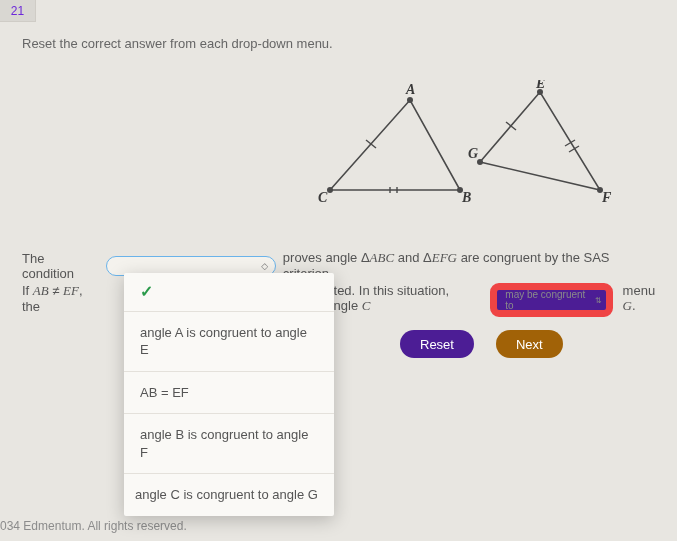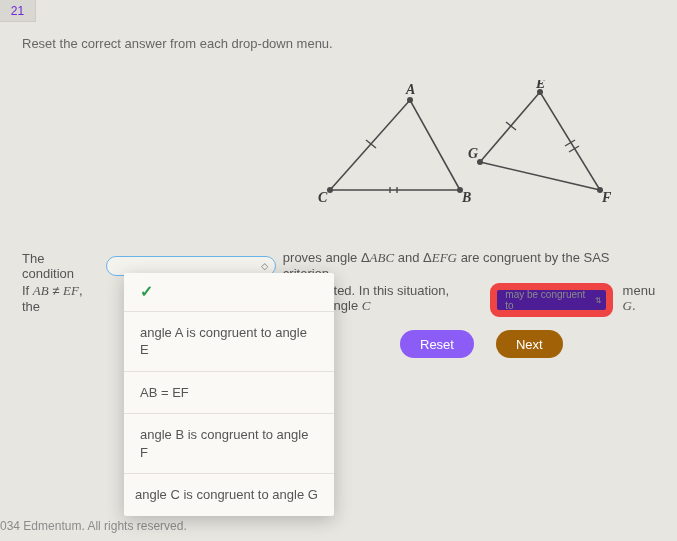--- a/index.html
+++ b/index.html
@@ -119,21 +119,21 @@
   .btn {
     height: 28px;
     padding: 0 20px;
     border-radius: 14px;
     font-size: 13px;
     color: #fff;
     display: inline-flex; align-items: center; justify-content: center;
     border: none;
     cursor: pointer;
   }
-  .btn.reset { background: #8b5cf6; }
+  .btn.reset { background: #4c1d95; }
   .btn.next { background: #a16207; }
   .footer {
     position: absolute;
     left: 0; bottom: 8px;
     font-size: 12px;
     color: #8c8c8c;
   }
   .s2gap { flex: 0 0 210px; }
   .tri-lbl{font-family:'Times New Roman',serif;font-style:italic;font-weight:bold;fill:#3a3a3a;font-size:14px;}
   .tline{stroke:#4a4a4a;stroke-width:1.6;fill:none;}

